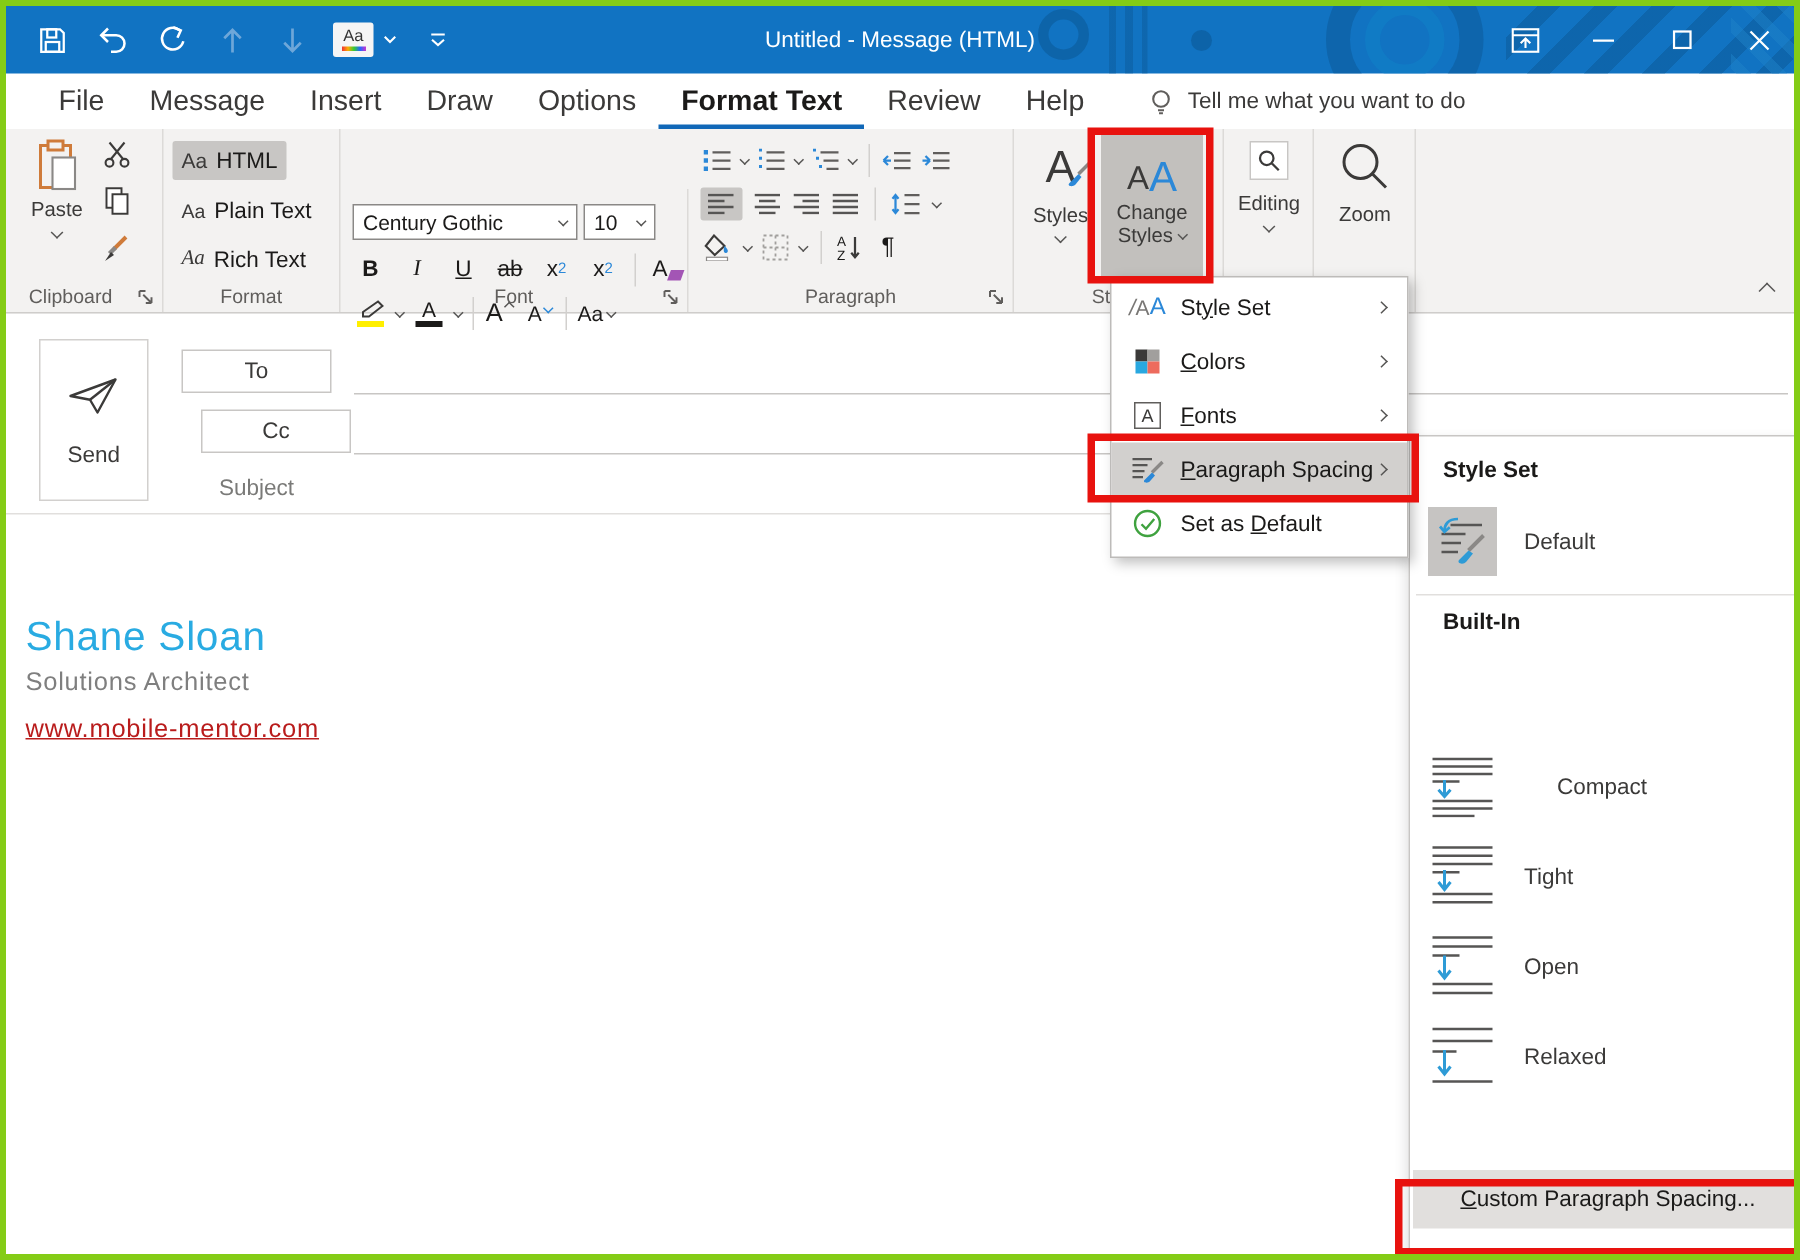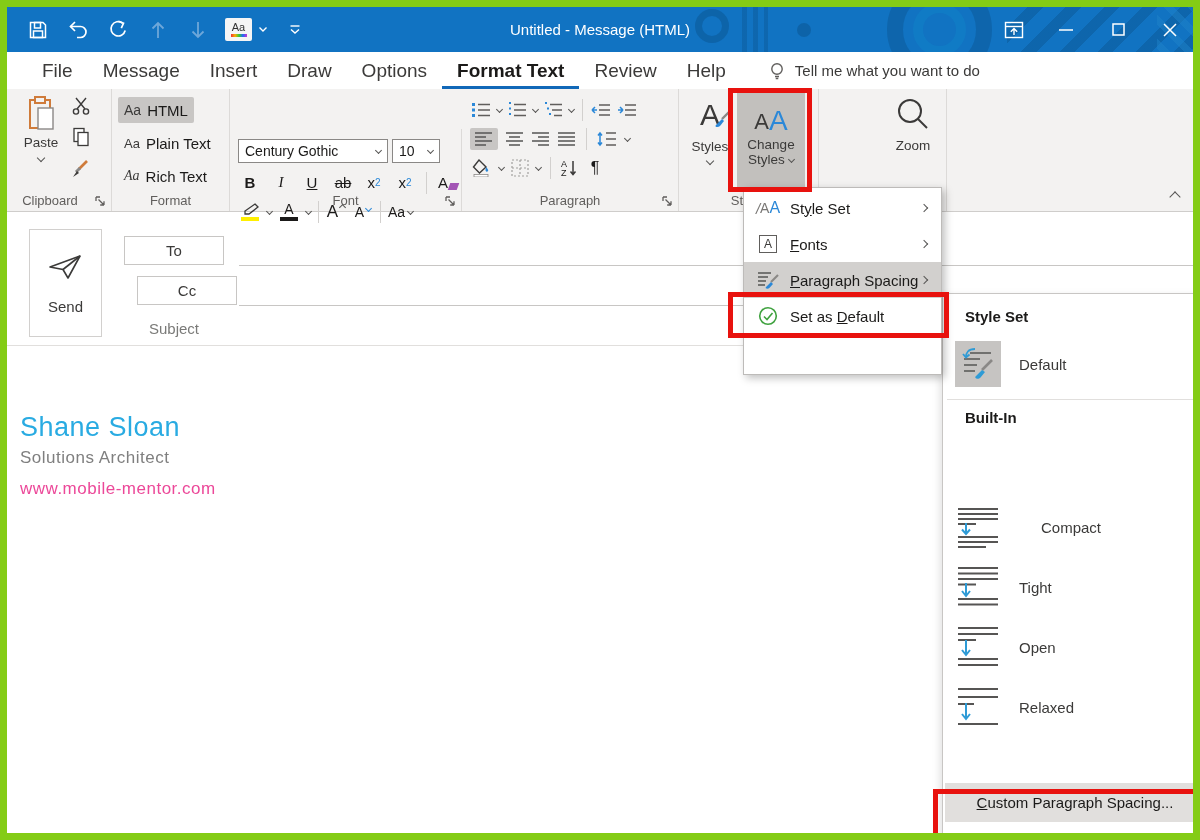--- a/index.html
+++ b/index.html
@@ -1,17 +1,17 @@
 <!DOCTYPE html>
 <html><head>
 <meta charset="utf-8">
 <style>
   * { box-sizing: border-box; margin:0; padding:0; }
   html,body { width:1200px; height:840px; background:#fff; font-family:"Liberation Sans", sans-serif; }
-  .window { position:relative; width:1200px; height:840px; border:7px solid #84cc16; overflow:hidden; background:#fff; }
+  .window { position:relative; width:1200px; height:840px; border:4px solid #84cc16; overflow:hidden; background:#fff; }
 
   
   .titlebar { position:absolute; left:0; top:0; width:100%; height:45px; background:#1173c2; z-index:5; overflow:hidden; }
   .deco { position:absolute; pointer-events:none; }
   .qat { position:absolute; left:18px; top:0; height:45px; display:flex; align-items:center; gap:14px; z-index:2; }
   .qat .btn { display:flex; align-items:center; justify-content:center; width:26px; height:30px; }
   .title-text { position:absolute; left:0; right:0; top:0; height:45px; display:flex; align-items:center; justify-content:center; color:#fff; font-size:15px; z-index:1; }
   .wincontrols { position:absolute; right:8px; top:0; height:45px; display:flex; align-items:center; gap:22px; z-index:2; }
   .wincontrols .wbtn { width:30px; height:30px; display:flex; align-items:center; justify-content:center; }
   .qat-style-box { width:27px; height:23px; background:#f5f5f5; border-radius:2px; display:flex; flex-direction:column; align-items:center; justify-content:center; }
@@ -43,21 +43,21 @@
   
   .fmt-row { display:flex; align-items:center; gap:6px; height:26px; padding:0 6px; font-size:15px; color:#1b1a19; margin:2px 0; width:fit-content; }
   .fmt-aa { font-size:14px; color:#3b3a39; }
 
   
   .compose-btn { position:absolute; background:#fff; border:1px solid #c8c6c4; display:flex; align-items:center; justify-content:center; font-size:15px; color:#3b3a39; z-index:1; }
   .hline { position:absolute; height:1px; background:#c8c6c4; z-index:1; }
 
   
   .sig { position:absolute; left:13px; z-index:1; letter-spacing:0.5px; }
-  .link { color:#ec4899; }
+  .link { color:#b91c1c; text-decoration:underline; }
 
   
   .menu { position:absolute; left:736px; top:180px; width:199px; height:188px; background:#fff; border:1px solid #bdbbb9; box-shadow:3px 3px 8px rgba(0,0,0,0.25); z-index:50; padding-top:2px; }
   .mitem { display:flex; align-items:center; height:36px; font-size:15px; color:#1b1a19; position:relative; }
   .mitem .micon { width:24px; margin-left:12px; display:flex; align-items:center; justify-content:center; }
   .mitem .mlabel { margin-left:10px; }
   .mitem .marrow { position:absolute; right:14px; }
   .mitem.hl { background:#d2d0ce; }
   .key { text-decoration:underline; }
 
@@ -437,20 +437,32 @@
         </span>
         <span style="margin-top:4px;">Change</span>
         <span style="display:flex;align-items:center;gap:4px;">
             <span>Styles</span>
             <span class="cv small"></span>
           </span>
       </div>
       <span class="grouplabel">Styles</span>
     </div>
 
+    <div class="group" style="left:812px;width:60px;">
+      <div class="bigbtn" style="position:absolute;left:4px;top:8px;width:52px;">
+        <span style="width:26px;height:26px;border:1px solid #c8c6c4;background:#fff;display:flex;align-items:center;justify-content:center;">
+          <svg width="16" height="16" viewBox="0 0 16 16">
+              <circle cx="6.5" cy="6.5" r="4.5" fill="none" stroke="#3b3a39" stroke-width="1.5"></circle>
+              <path d="M10 10 L14.5 14.5" stroke="#3b3a39" stroke-width="1.5"></path>
+            </svg>
+        </span>
+        <span style="margin-top:8px;">Editing</span>
+        <span class="cv" style="margin-top:5px;"></span>
+      </div>
+    </div>
 
     <div class="group" style="left:872px;width:68px;">
       <div class="bigbtn" style="position:absolute;left:6px;top:8px;width:56px;">
         <svg width="34" height="34" viewBox="0 0 34 34">
             <circle cx="14" cy="14" r="11" fill="none" stroke="#3b3a39" stroke-width="2"></circle>
             <path d="M22 22 L31 31" stroke="#3b3a39" stroke-width="2"></path>
           </svg>
         <span style="margin-top:7px;">Zoom</span>
       </div>
     </div>
@@ -482,20 +494,32 @@
   <div class="sig" style="top:472px;font-size:17px;"><span class="link">www.mobile-mentor.com</span></div>
 
   <div class="menu">
     <div class="mitem">
       <span class="micon">
         <span style="font-size:15px;color:#797775;font-style:italic;">/</span>
           <span style="font-size:14px;color:#797775;">A</span>
           <span style="font-size:16px;color:#2b88d8;">A</span>
       </span>
       <span class="mlabel"><span class="pre">St</span><span class="key">y</span><span>le Set</span></span>
+      <span class="marrow cv right"></span>
+    </div>
+    <div class="mitem">
+      <span class="micon">
+        <span style="display:grid;grid-template-columns:8px 8px;grid-template-rows:8px 8px;">
+          <span style="background:#3b3a39;"></span>
+            <span style="background:#a19f9d;"></span>
+            <span style="background:#29a8e0;"></span>
+            <span style="background:#ed6b5d;"></span>
+        </span>
+      </span>
+      <span class="mlabel"><span class="key">C</span><span>olors</span></span>
       <span class="marrow cv right"></span>
     </div>
     <div class="mitem">
       <span class="micon">
         <span style="width:18px;height:18px;border:1.3px solid #605e5c;background:#fff;display:flex;align-items:center;justify-content:center;font-size:12px;color:#3b3a39;">A</span>
       </span>
       <span class="mlabel"><span class="key">F</span><span>onts</span></span>
       <span class="marrow cv right"></span>
     </div>
     <div class="mitem hl">

